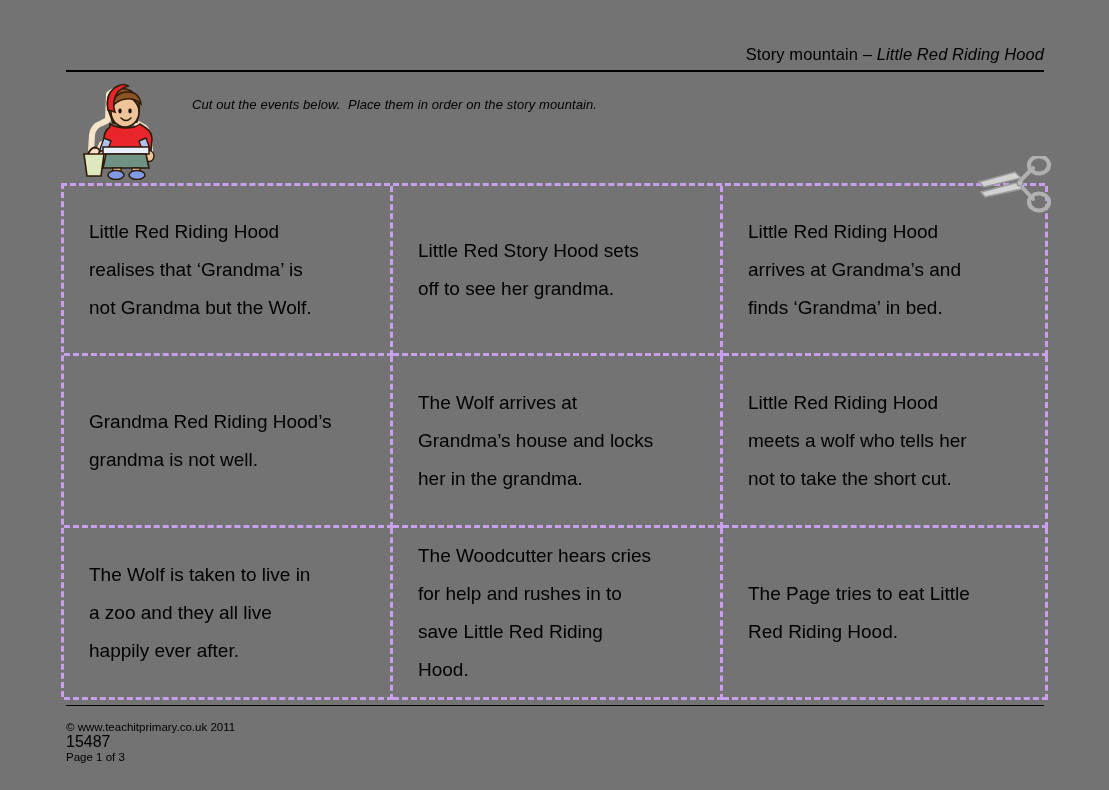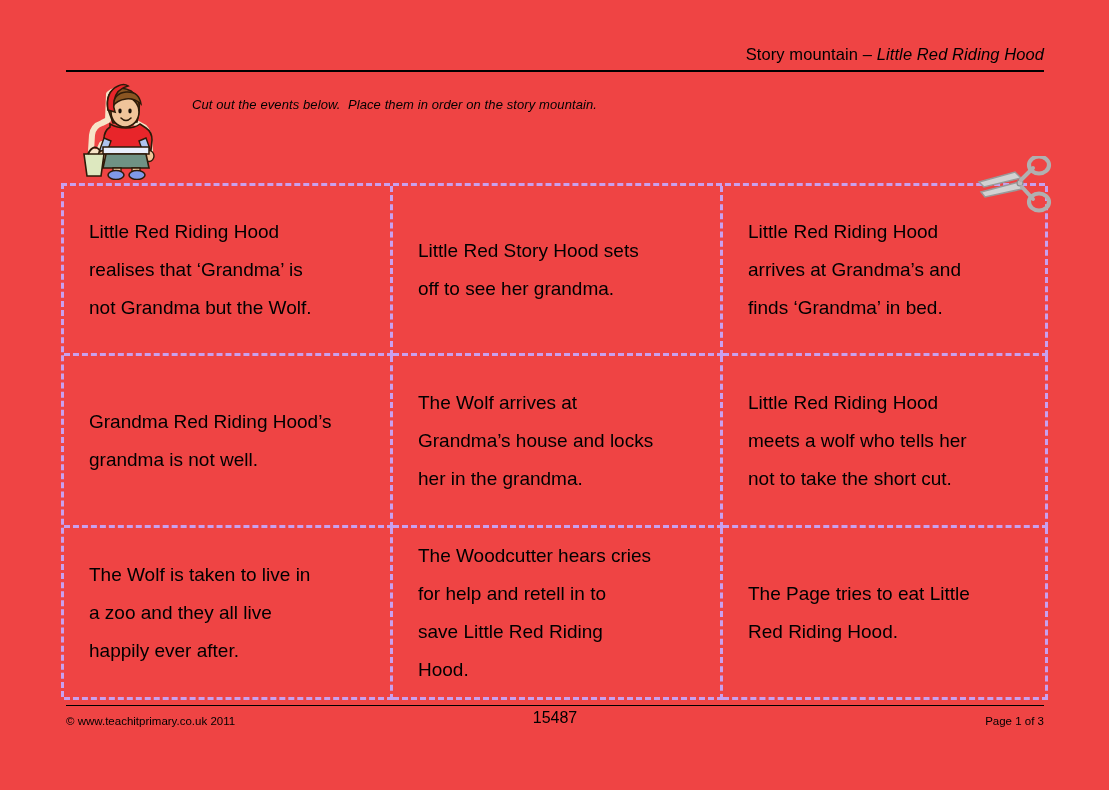--- a/index.html
+++ b/index.html
@@ -13,21 +13,21 @@
     height: 790px;
     font-family: "Liberation Sans", sans-serif;
     color: #000000;
     overflow: hidden;
   }
 
   .page {
     position: relative;
     width: 1109px;
     height: 790px;
-    background: #ef4444;
+    background: #737373;
   }
 
   
   .header {
     position: absolute;
     left: 66px;
     top: 40px;
     width: 978px;
     height: 32px;
     border-bottom: 2px solid #000000;
@@ -108,23 +108,24 @@
     white-space: pre-line;
   }
 
   
   .footer {
     position: absolute;
     left: 66px;
     top: 705px;
     width: 978px;
     border-top: 1.5px solid #000000;
-    padding-top: 3px;
+    padding-top: 15px;
     display: flex;
-    align-items: flex-end;
+    align-items: flex-start;
+    flex-direction: column;
   }
   .footer-left   { flex: 0 0 33%; text-align: left;   font-size: 11.5px; }
   .footer-center { flex: 0 0 34%; text-align: center; font-size: 16px; }
   .footer-right  { flex: 0 0 33%; text-align: right;  font-size: 11.5px; }
 </style>
 </head>
 <body>
 
 <div class="page">
 
@@ -227,21 +228,21 @@
 meets a wolf who tells her
 not to take the short cut.</span>
       </div>
     <div class="cell">
         <span class="cell-text">The Wolf is taken to live in
 a zoo and they all live
 happily ever after.</span>
       </div>
     <div class="cell">
         <span class="cell-text">The Woodcutter hears cries
-for help and retell in to
+for help and rushes in to
 save Little Red Riding
 Hood.</span>
       </div>
     <div class="cell">
         <span class="cell-text">The Page tries to eat Little
 Red Riding Hood.</span>
       </div>
   </div>
 
   <div class="footer">

